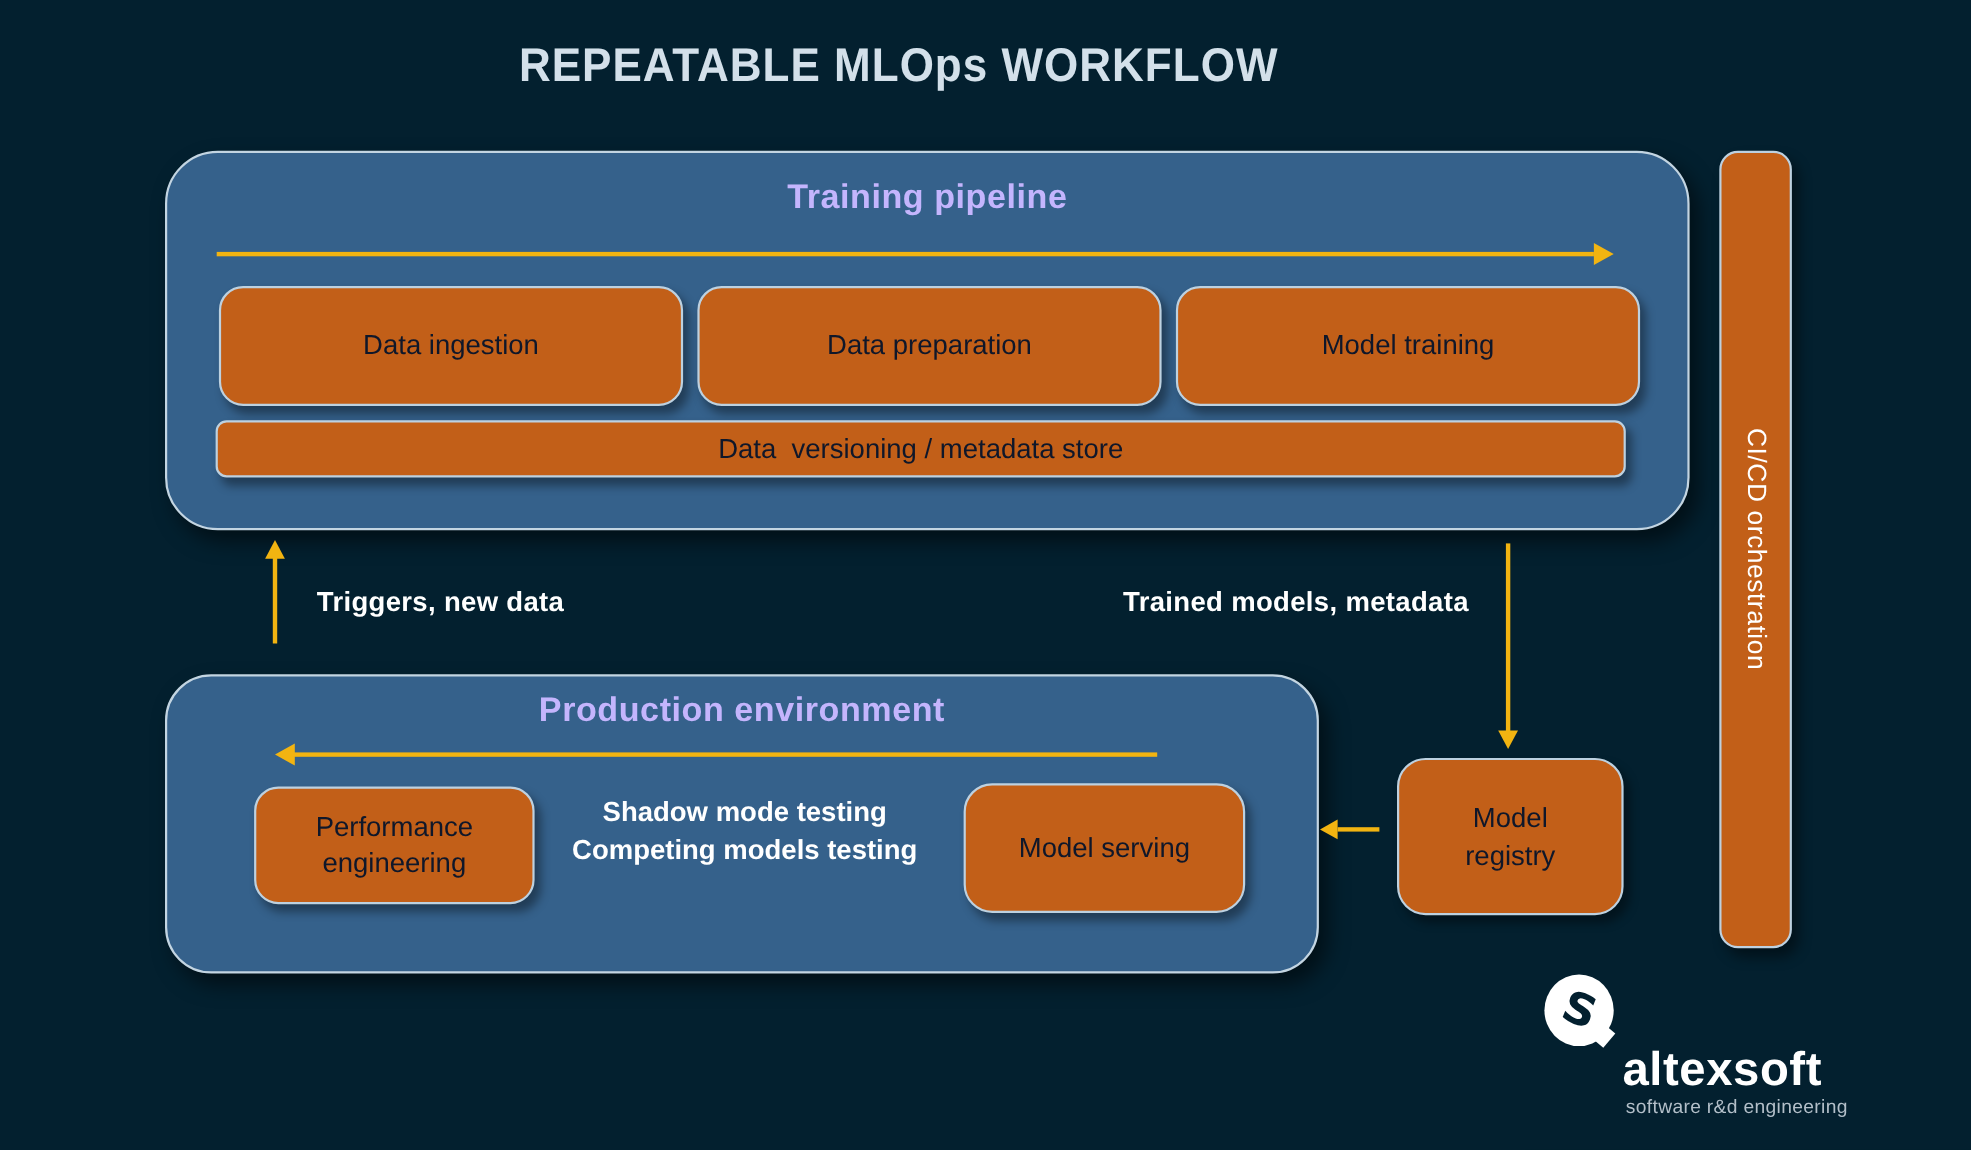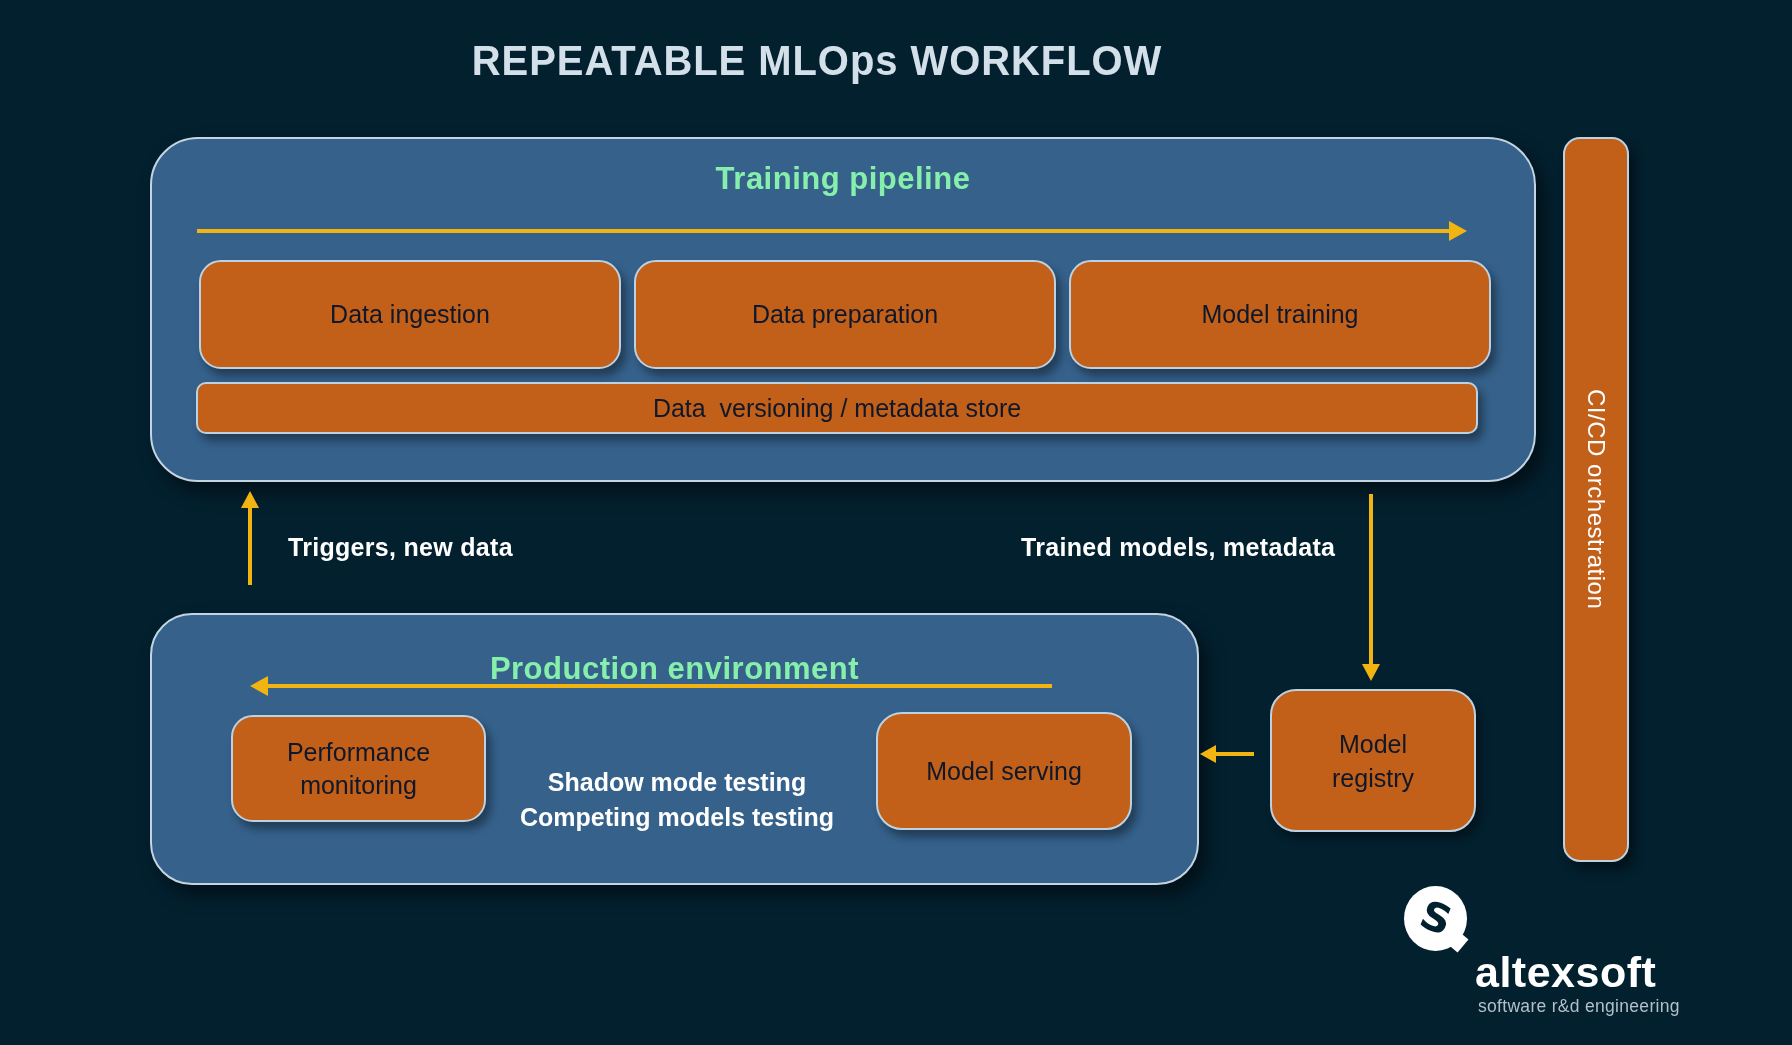--- a/index.html
+++ b/index.html
@@ -10,28 +10,28 @@
     position:absolute;left:0;top:36px;width:1634px;text-align:center;
     color:#d3e0ea;font-size:43px;font-weight:bold;letter-spacing:1px;
     transform:scaleX(.93);transform-origin:center;
   }
 
   .panel{
     position:absolute;background:#35618b;border:2px solid #c3d5e2;
     box-shadow:8px 10px 18px rgba(0,0,0,.5);
   }
   .panel-title{
-    text-align:center;color:#86efac;font-size:31px;font-weight:bold;letter-spacing:.5px;
+    text-align:center;color:#c4b5fd;font-size:31px;font-weight:bold;letter-spacing:.5px;
   }
 
   .training-panel{left:150px;top:137px;width:1382px;height:341px;border-radius:48px;}
   .training-panel .panel-title{margin-top:22px;}
 
   .production-panel{left:150px;top:613px;width:1045px;height:268px;border-radius:42px;}
-  .production-panel .panel-title{margin-top:36px;}
+  .production-panel .panel-title{margin-top:12px;}
 
   .obox{
     background:#c25f18;border:2px solid #bdd1e0;border-radius:22px;
     display:flex;align-items:center;justify-content:center;text-align:center;
     color:#ffffff;box-shadow:5px 7px 9px rgba(0,0,0,.38);
   }
   .obox .lbl{font-size:25px;color:#0f172a;}
 
   .stage-row{
     position:absolute;left:47px;top:121px;width:1292px;height:109px;
@@ -77,21 +77,21 @@
     position:absolute;color:#ffffff;font-size:25px;font-weight:bold;letter-spacing:.3px;
   }
   .triggers-label{left:288px;top:533px;}
   .trained-label{left:1021px;top:533px;}
 
   .perf-box{position:absolute;left:79px;top:100px;width:251px;height:103px;}
   .perf-box .lbl{max-width:165px;line-height:33px;}
 
   .testing-note{
     position:absolute;left:310px;top:106px;width:430px;text-align:center;
-    color:#fff;font-size:25px;font-weight:bold;line-height:35px;margin-top:44px;
+    color:#fff;font-size:25px;font-weight:bold;line-height:35px;
   }
   .testing-note span{display:block;}
 
   .serving-box{position:absolute;left:724px;top:97px;width:252px;height:114px;border-radius:26px;}
 
   .registry-box{position:absolute;left:1270px;top:689px;width:202px;height:139px;border-radius:26px;}
   .registry-box .lbl{max-width:105px;line-height:34px;}
 
   
   .logo-mark{position:absolute;left:1404px;top:886px;width:63px;height:65px;}
@@ -152,21 +152,21 @@
   <div class="arrow-down">
     <div class="shaft"></div>
     <div class="head"></div>
   </div>
   <div class="flow-label trained-label">Trained models, metadata</div>
 
   <section class="panel production-panel">
     <div class="panel-title">Production environment</div>
 
     <div class="obox perf-box">
-      <span class="lbl">Performance monitoring</span>
+      <span class="lbl">Performance engineering</span>
     </div>
 
     <div class="testing-note">
       <span>Shadow mode testing</span>
       <span>Competing models testing</span>
     </div>
 
     <div class="obox serving-box">
       <span class="lbl">Model serving</span>
     </div>

